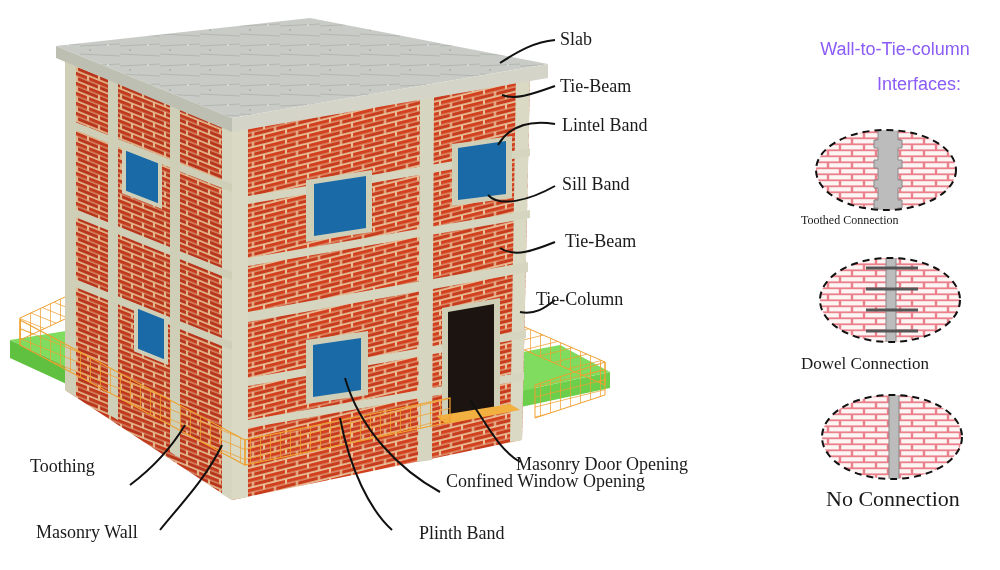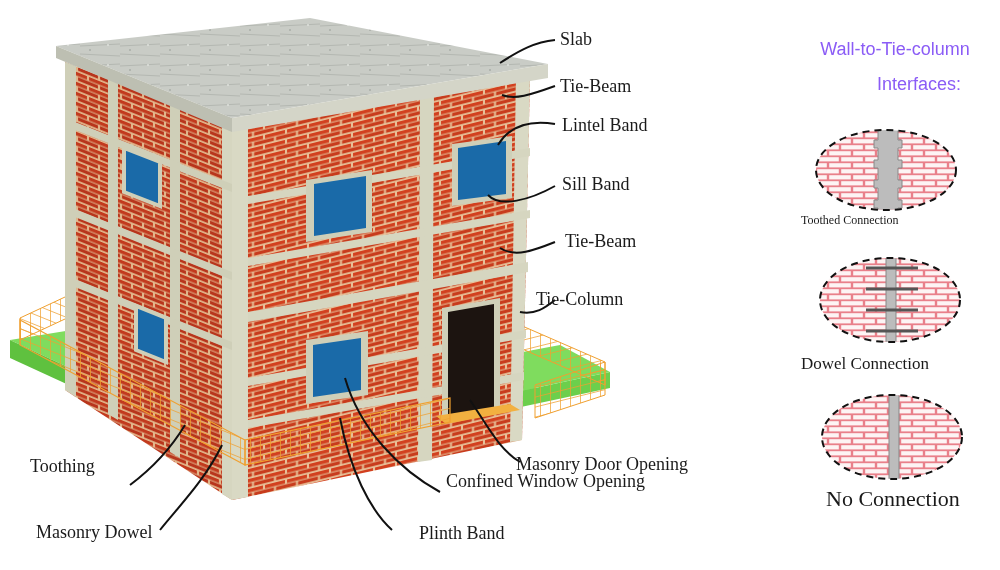--- a/index.html
+++ b/index.html
@@ -173,19 +173,19 @@
 <div class="lbl" style="left:560px; top:30px;">Slab</div>
 <div class="lbl" style="left:560px; top:77px;">Tie-Beam</div>
 <div class="lbl" style="left:562px; top:116px;">Lintel Band</div>
 <div class="lbl" style="left:562px; top:175px;">Sill Band</div>
 <div class="lbl" style="left:565px; top:232px;">Tie-Beam</div>
 <div class="lbl" style="left:536px; top:290px;">Tie-Column</div>
 <div class="lbl" style="left:516px; top:455px;">Masonry Door Opening</div>
 <div class="lbl" style="left:446px; top:472px;">Confined Window Opening</div>
 <div class="lbl" style="left:391px; top:524px;margin-left:28px;">Plinth Band</div>
 <div class="lbl" style="left:30px; top:457px;">Toothing</div>
-<div class="lbl" style="left:36px; top:523px;">Masonry Dowel</div>
+<div class="lbl" style="left:36px; top:523px;">Masonry Wall</div>
 
 <div class="legend-title" style="left:800px; top:39px; width:190px;">Wall-to-Tie-column</div>
 <div class="legend-title" style="left:824px; top:74px; width:190px;">Interfaces:</div>
 <div class="lbl" style="left:801px; top:214px; font-size:12px;">Toothed Connection</div>
 <div class="lbl" style="left:801px; top:355px; font-size:17px;">Dowel Connection</div>
 <div class="lbl" style="left:826px; top:488px; font-size:22px;">No Connection</div>
 
 </body></html>

